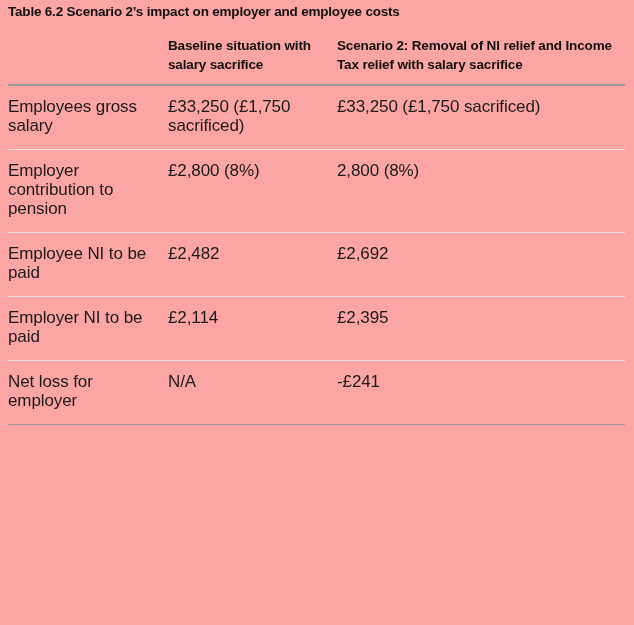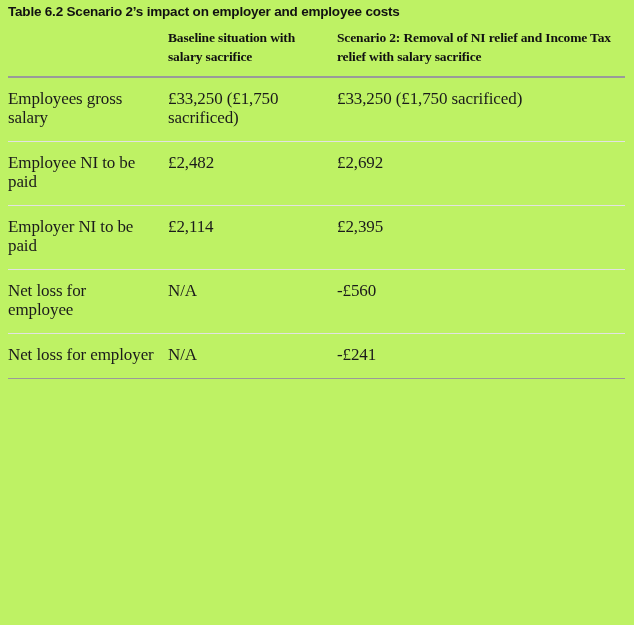--- a/index.html
+++ b/index.html
@@ -11,42 +11,41 @@
     width: 634px;
     height: 625px;
     font-family: "Liberation Sans", sans-serif;
     color: #1a1a1a;
     overflow: hidden;
   }
   .page {
     position: relative;
     width: 634px;
     height: 625px;
-    background: #bef264;
+    background: #fca5a5;
     box-sizing: border-box;
   }
   .table-caption {
     position: absolute;
     left: 8px;
     top: 3px;
     width: 620px;
     font-size: 13.5px;
     font-weight: bold;
     letter-spacing: -0.2px;
     color: #111111;
     line-height: 17px;
   }
   table.cost-table {
     position: absolute;
     left: 8px;
-    top: 28px;
+    top: 36px;
     width: 617px;
     border-collapse: collapse;
     table-layout: fixed;
-    font-family: Liberation Serif, serif;
   }
   table.cost-table col.c1 { width: 160px; }
   table.cost-table col.c2 { width: 169px; }
   table.cost-table col.c3 { width: 288px; }
 
   thead th {
     text-align: left;
     vertical-align: top;
     font-size: 13.5px;
     font-weight: bold;
@@ -98,33 +97,33 @@
         <th class="col-c">Scenario 2: Removal of NI relief and Income Tax relief with salary sacrifice</th>
       </tr>
     </thead>
     <tbody>
       <tr>
         <td class="rowhead">Employees gross salary</td>
         <td>£33,250 (£1,750 sacrificed)</td>
         <td>£33,250 (£1,750 sacrificed)</td>
       </tr>
       <tr>
+        <td class="rowhead">Employer contribution to pension</td>
+        <td>£2,800 (8%)</td>
+        <td>2,800 (8%)</td>
+      </tr>
+      <tr>
         <td class="rowhead">Employee NI to be paid</td>
         <td>£2,482</td>
         <td>£2,692</td>
       </tr>
       <tr>
         <td class="rowhead">Employer NI to be paid</td>
         <td>£2,114</td>
         <td>£2,395</td>
-      </tr>
-      <tr>
-        <td class="rowhead">Net loss for employee</td>
-        <td>N/A</td>
-        <td>-£560</td>
       </tr>
       <tr>
         <td class="rowhead">Net loss for employer</td>
         <td>N/A</td>
         <td>-£241</td>
       </tr>
     </tbody>
   </table>
 
 </div>

